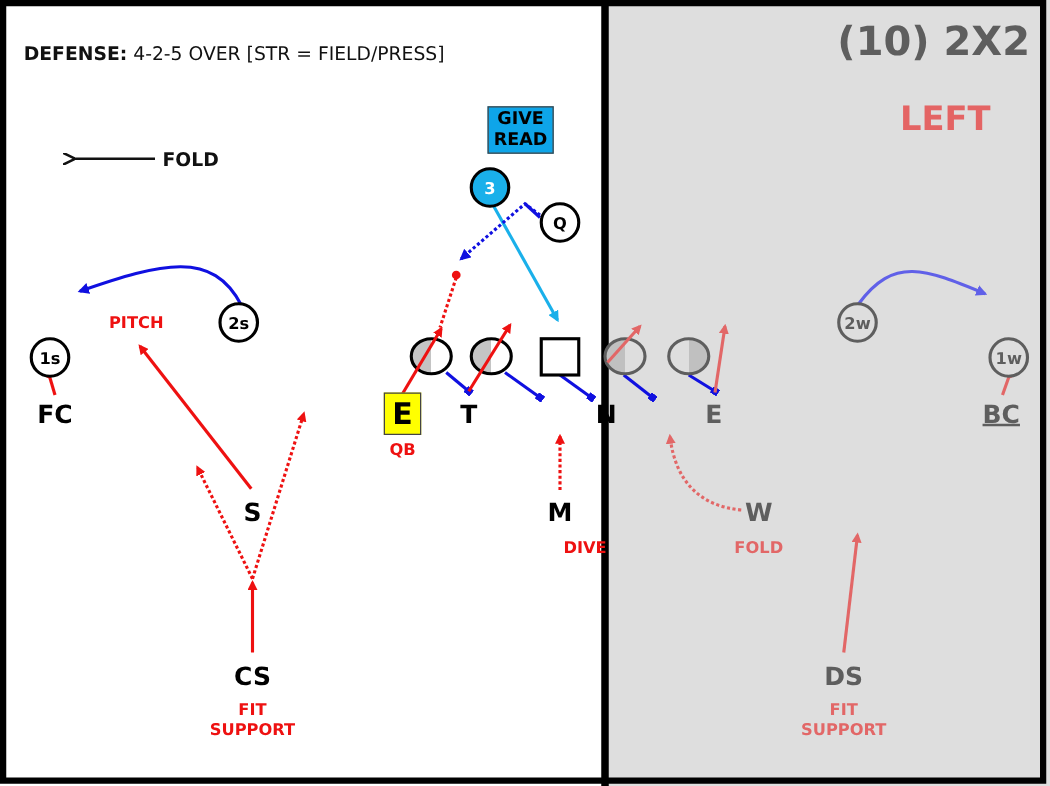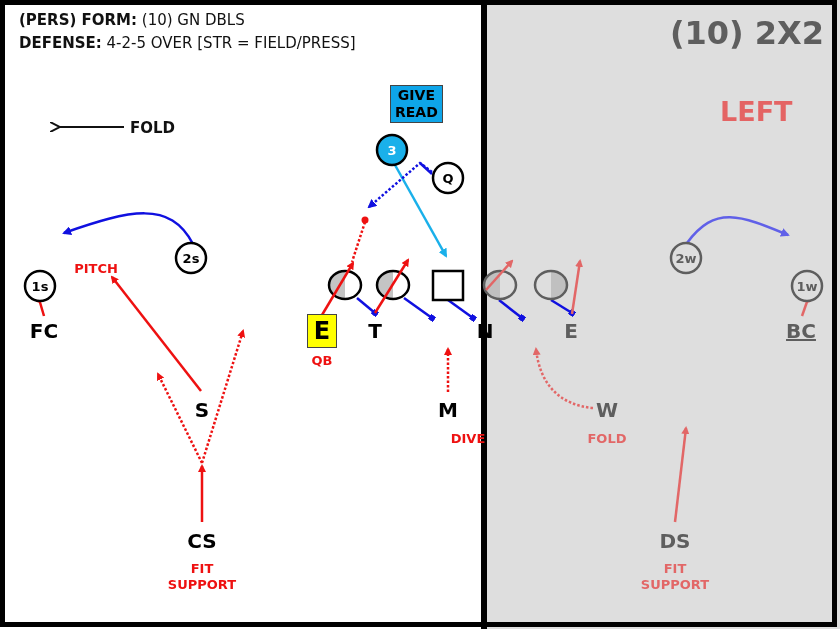--- a/index.html
+++ b/index.html
@@ -143,29 +143,26 @@
       <circle cx="392" cy="150" r="15" fill="#1ab0ea" stroke="#000" stroke-width="2.5"></circle>
       <text x="392" y="155" text-anchor="middle" font-size="13" font-weight="bold" fill="#ffffff">3</text>
     </g>
 
     <g>
       <circle cx="448" cy="178" r="15" fill="#fff" stroke="#000" stroke-width="2.5"></circle>
       <text x="448" y="183" text-anchor="middle" font-size="13" font-weight="bold" fill="#000">Q</text>
     </g>
   </svg>
 
-  <div class="abs hdr" style="left:19px; top:11px;">
-    <b>(PERS) FORM:</b><span> (10) GN DBLS</span>
-  </div>
   <div class="abs hdr" style="left:19px; top:34px;">
     <b>DEFENSE:</b><span> 4-2-5 OVER [STR = FIELD/PRESS]</span>
   </div>
 
   <div class="abs big-gray" style="right:16px; top:14px;">(10) 2X2</div>
-  <div class="abs big-left" style="left:720px; top:80px;margin-top:16px;">LEFT</div>
+  <div class="abs big-left" style="left:720px; top:80px;">LEFT</div>
 
   <div class="abs field-lbl" style="left:130px; top:119px;">FOLD</div>
 
   <div class="abs give" style="left:390px; top:85px;">
     <div>GIVE</div>
     <div>READ</div>
   </div>
 
   <div class="abs pos" style="left:44px; top:331px;">FC</div>
   <div class="abs pos" style="left:202px; top:410px;">S</div>
@@ -173,21 +170,21 @@
   <div class="abs pos" style="left:485px; top:331px;">N</div>
   <div class="abs pos dim" style="left:571px; top:331px;">E</div>
   <div class="abs pos" style="left:448px; top:410px;">M</div>
   <div class="abs pos dim" style="left:607px; top:410px;">W</div>
   <div class="abs pos dim" style="left:801px; top:331px;text-decoration:underline;">BC</div>
   <div class="abs pos" style="left:202px; top:541px;">CS</div>
   <div class="abs pos dim" style="left:675px; top:541px;">DS</div>
 
   <div class="abs qb-box" style="left:322px; top:331px;">E</div>
 
-  <div class="abs lbl" style="left:96px; top:251px;margin-top:10px;">PITCH</div>
+  <div class="abs lbl" style="left:109px; top:251px;">PITCH</div>
   <div class="abs lbl" style="left:322px; top:353px;">QB</div>
   <div class="abs lbl" style="left:468px; top:431px;">DIVE</div>
   <div class="abs lbl dim" style="left:607px; top:431px;">FOLD</div>
   <div class="abs lbl" style="left:202px; top:561px;">
     <div>FIT</div>
     <div>SUPPORT</div>
   </div>
   <div class="abs lbl dim" style="left:675px; top:561px;">
     <div>FIT</div>
     <div>SUPPORT</div>

